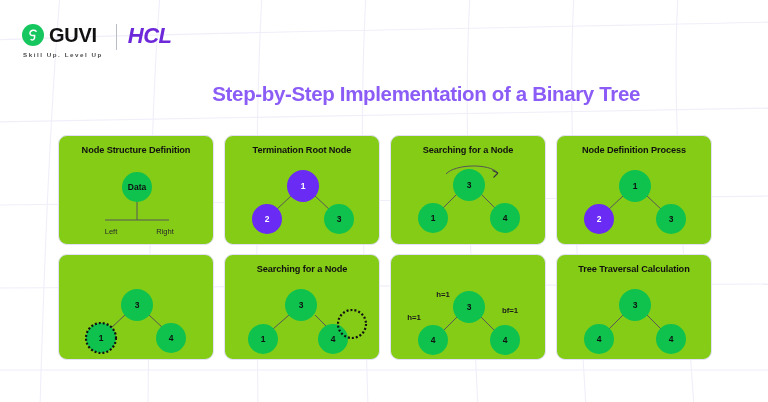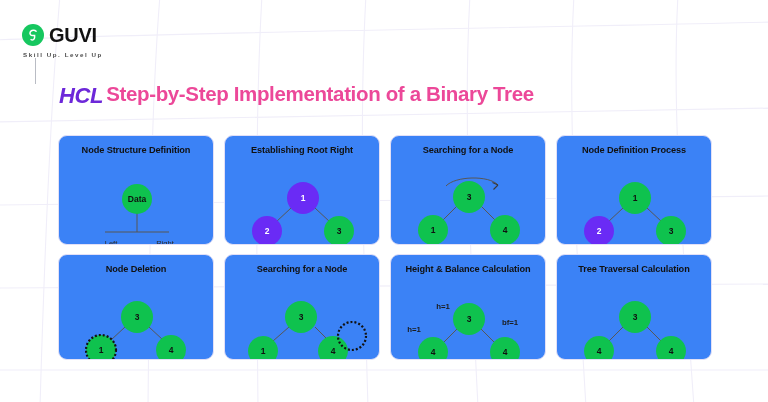--- a/index.html
+++ b/index.html
@@ -24,23 +24,22 @@
     z-index: 0;
     pointer-events: none;
   }
 
   
   .logo-bar {
     position: absolute;
     left: 22px;
     top: 24px;
     display: flex;
-    align-items: flex-end;
+    align-items: flex-start;
     z-index: 2;
-    flex-direction: column;
   }
   .guvi-block { display: flex; flex-direction: column; align-items: flex-start; }
   .guvi-row { display: flex; align-items: center; gap: 5px; }
   .guvi-mark {
     width: 22px; height: 22px; border-radius: 50%;
     background: #16c75f;
     display: flex; align-items: center; justify-content: center;
     position: relative;
   }
   .guvi-mark svg { display: block; }
@@ -76,63 +75,63 @@
     line-height: 1;
     margin-top: 1px;
   }
 
   
   .page-title {
     position: absolute;
     top: 82px;
     left: 0;
     width: 640px;
-    text-align: center;
+    text-align: right;
     font-size: 20.5px;
     font-weight: bold;
-    color: #ec4899;
+    color: #8b5cf6;
     letter-spacing: -0.35px;
     z-index: 2;
   }
 
   
   .cards-grid {
     position: absolute;
     top: 135px;
     left: 58px;
     width: 655px;
     display: grid;
     grid-template-columns: repeat(4, 156px);
     grid-template-rows: 110px 106px;
     column-gap: 10px;
     row-gap: 9px;
     z-index: 2;
   }
   .card {
-    background: #3b82f6;
+    background: #84cc16;
     border: 1px solid #e2e0f7;
     border-radius: 9px;
     position: relative;
     overflow: hidden;
   }
   .card-title {
     position: absolute;
     top: 9px;
     left: 0;
     width: 100%;
     text-align: center;
     font-size: 9.2px;
     font-weight: bold;
     color: #111111;
     letter-spacing: -0.1px;
     line-height: 1.1;
   }
   .card-figure {
     position: absolute;
-    top: 36px;
+    top: 24px;
     left: 0;
     width: 156px;
     height: 84px;
   }
   .card-figure svg { display: block; width: 156px; height: 84px; }
 
   .node-label {
     font-family: "Liberation Sans", sans-serif;
     font-size: 8.5px;
     font-weight: bold;
@@ -201,21 +200,21 @@
         <line class="edge" x1="46" y1="60" x2="110" y2="60"></line>
         <circle cx="78" cy="27" r="15" fill="#0fc24e"></circle>
         <text class="node-label" x="78" y="30" text-anchor="middle">Data</text>
         <text class="side-label" x="52" y="74" text-anchor="middle">Left</text>
         <text class="side-label" x="106" y="74" text-anchor="middle">Right</text>
       </svg>
     </div>
   </div>
 
   <div class="card">
-    <div class="card-title">Establishing Root Right</div>
+    <div class="card-title">Termination Root Node</div>
     <div class="card-figure">
       <svg viewBox="0 0 156 84">
         <line class="edge" x1="66" y1="36" x2="51" y2="50"></line>
         <line class="edge" x1="90" y1="36" x2="105" y2="50"></line>
         <circle cx="78" cy="26" r="16" fill="#6a2bf5"></circle>
         <text class="node-label node-label-light" x="78" y="29" text-anchor="middle">1</text>
         <circle cx="42" cy="59" r="15" fill="#6a2bf5"></circle>
         <text class="node-label node-label-light" x="42" y="62" text-anchor="middle">2</text>
         <circle cx="114" cy="59" r="15" fill="#0fc24e"></circle>
         <text class="node-label" x="114" y="62" text-anchor="middle">3</text>
@@ -251,21 +250,20 @@
         <text class="node-label" x="78" y="29" text-anchor="middle">1</text>
         <circle cx="42" cy="59" r="15" fill="#6a2bf5"></circle>
         <text class="node-label node-label-light" x="42" y="62" text-anchor="middle">2</text>
         <circle cx="114" cy="59" r="15" fill="#0fc24e"></circle>
         <text class="node-label" x="114" y="62" text-anchor="middle">3</text>
       </svg>
     </div>
   </div>
 
   <div class="card">
-    <div class="card-title">Node Deletion</div>
     <div class="card-figure">
       <svg viewBox="0 0 156 84">
         <line class="edge" x1="66" y1="36" x2="52" y2="49"></line>
         <line class="edge" x1="90" y1="36" x2="104" y2="49"></line>
         <circle cx="78" cy="26" r="16" fill="#0fc24e"></circle>
         <text class="node-label" x="78" y="29" text-anchor="middle">3</text>
         <circle cx="42" cy="59" r="15" fill="#0fc24e"></circle>
         <circle cx="42" cy="59" r="15" fill="none" stroke="#121212" stroke-width="2.2" stroke-dasharray="2 2"></circle>
         <text class="node-label" x="42" y="62" text-anchor="middle">1</text>
         <circle cx="112" cy="59" r="15" fill="#0fc24e"></circle>
@@ -285,21 +283,20 @@
         <circle cx="38" cy="60" r="15" fill="#0fc24e"></circle>
         <text class="node-label" x="38" y="63" text-anchor="middle">1</text>
         <circle cx="108" cy="60" r="15" fill="#0fc24e"></circle>
         <text class="node-label" x="108" y="63" text-anchor="middle">4</text>
         <circle cx="127" cy="45" r="14" fill="none" stroke="#121212" stroke-width="2.2" stroke-dasharray="2 2"></circle>
       </svg>
     </div>
   </div>
 
   <div class="card">
-    <div class="card-title">Height &amp; Balance Calculation</div>
     <div class="card-figure">
       <svg viewBox="0 0 156 84">
         <line class="edge" x1="66" y1="38" x2="53" y2="51"></line>
         <line class="edge" x1="90" y1="38" x2="103" y2="51"></line>
         <text class="aux-label" x="52" y="18" text-anchor="middle">h=1</text>
         <text class="aux-label" x="119" y="34" text-anchor="middle">bf=1</text>
         <text class="aux-label" x="23" y="41" text-anchor="middle">h=1</text>
         <circle cx="78" cy="28" r="16" fill="#0fc24e"></circle>
         <text class="node-label" x="78" y="31" text-anchor="middle">3</text>
         <circle cx="42" cy="61" r="15" fill="#0fc24e"></circle>

